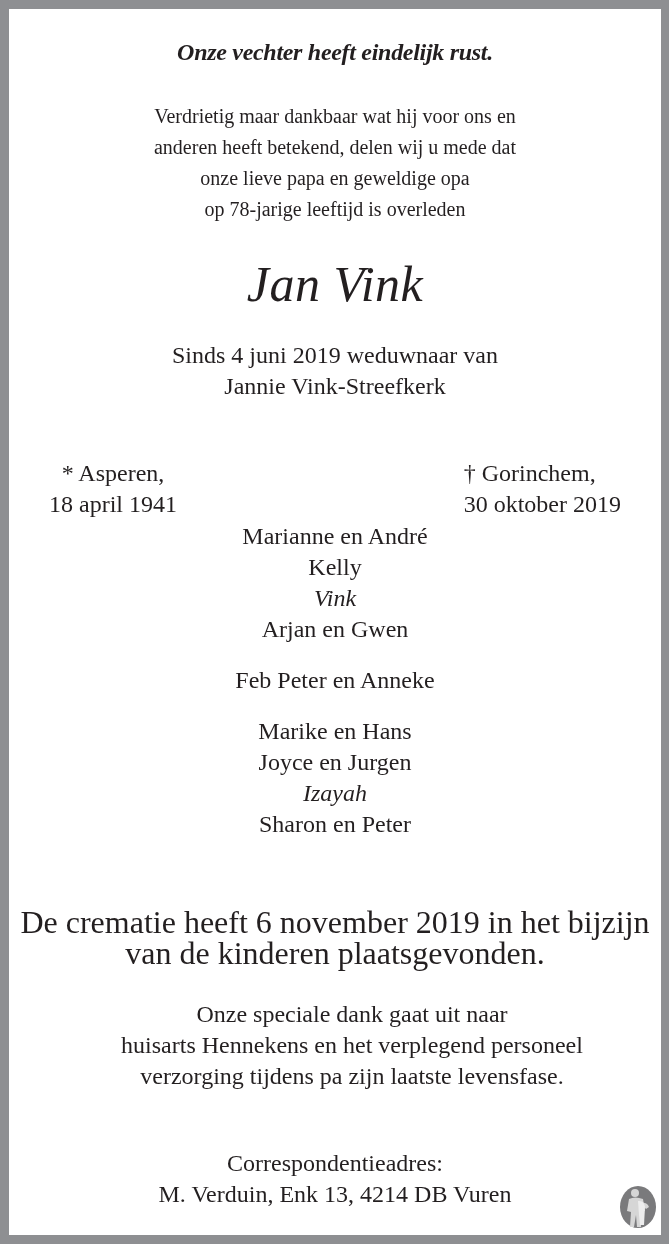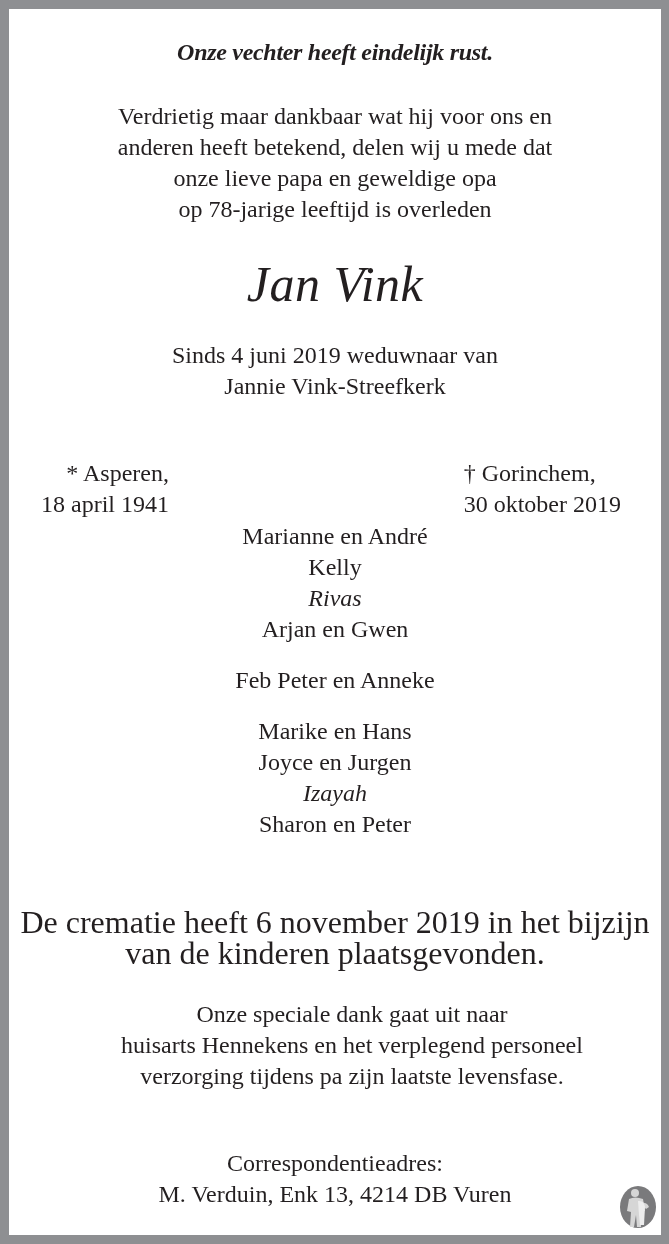--- a/index.html
+++ b/index.html
@@ -16,32 +16,32 @@
     left: 9px; top: 9px; right: 8px; bottom: 9px;
     background: #ffffff;
   }
   .block { position: absolute; left: 0; right: 0; text-align: center; }
   .line { display: block; white-space: nowrap; }
   .motto {
     top: 30px;
     font-size: 24px; font-weight: bold; font-style: italic;
     letter-spacing: -0.3px;
   }
-  .announce { top: 92px; font-size: 24px; line-height: 31px; }
+  .announce { top: 92px; font-size: 20px; line-height: 31px; }
   .name {
     top: 246px;
     font-size: 50px; font-style: italic;
     letter-spacing: 0.5px;
   }
   .widower { top: 331px; font-size: 24px; line-height: 31px; }
   .birth, .death {
     position: absolute; top: 449px;
     font-size: 24px; line-height: 31px;
   }
-  .birth { left: 32px; text-align: right; }
+  .birth { left: 40px; text-align: center; }
   .death { right: 40px; text-align: left; margin-left: 28px; }
   .family { top: 512px; font-size: 24px; line-height: 31px; }
   .family .group { margin-bottom: 20px; }
   .family .italic { font-style: italic; }
   .cremation { top: 898px; font-size: 32px; line-height: 31px; }
   .thanks { top: 990px; font-size: 24px; line-height: 31px; padding-left: 34px; }
   .address { top: 1139px; font-size: 24px; line-height: 31px; }
   .logo {
     position: absolute; right: 4px; bottom: 6px;
     width: 38px; height: 44px;
@@ -79,21 +79,21 @@
 
   <div class="death">
     <span class="line">† Gorinchem,</span>
     <span class="line">30 oktober 2019</span>
   </div>
 
   <div class="block family">
     <div class="group">
       <span class="line">Marianne en André</span>
       <span class="line">Kelly</span>
-      <span class="line italic">Rivas</span>
+      <span class="line italic">Vink</span>
       <span class="line">Arjan en Gwen</span>
     </div>
     <div class="group">
       <span class="line">Feb Peter en Anneke</span>
     </div>
     <div class="group">
       <span class="line">Marike en Hans</span>
       <span class="line">Joyce en Jurgen</span>
       <span class="line italic">Izayah</span>
       <span class="line">Sharon en Peter</span>

